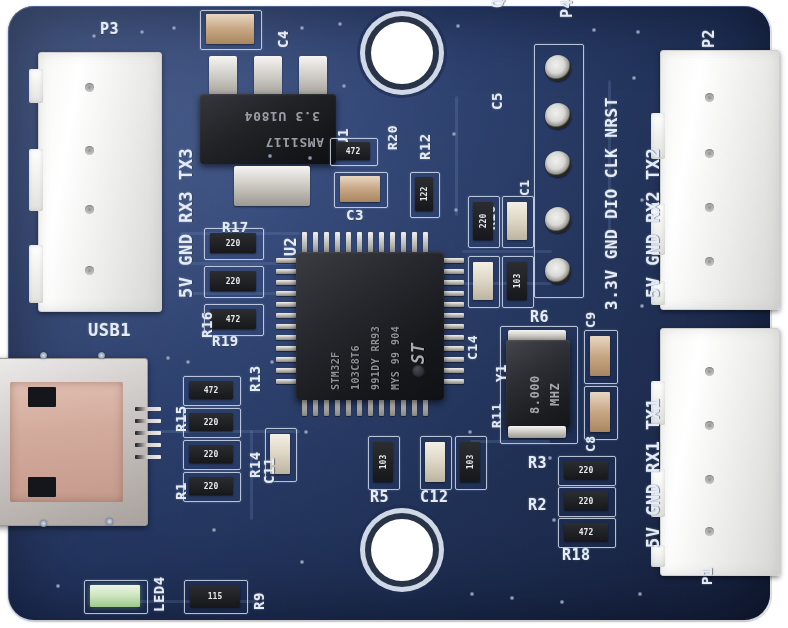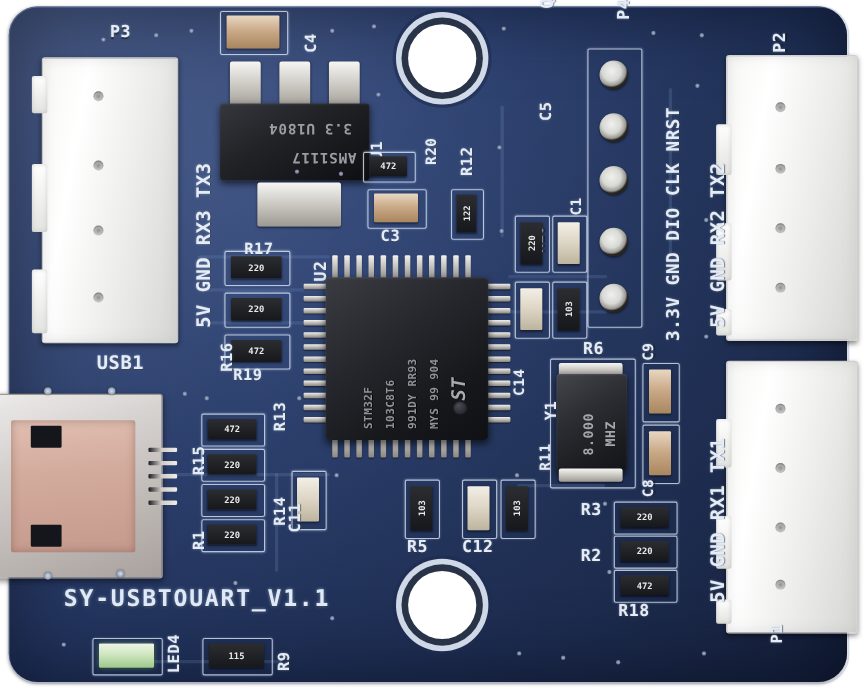--- a/index.html
+++ b/index.html
@@ -471,21 +471,20 @@
   <div class="outline" style="left:558px;top:487px;width:56px;height:28px;"></div>
   <div class="res" style="left:564px;top:492px;width:44px;height:18px;">
     <span class="v">220</span>
   </div>
   <div class="outline" style="left:558px;top:518px;width:56px;height:28px;"></div>
   <div class="res" style="left:564px;top:523px;width:44px;height:18px;">
     <span class="v">472</span>
   </div>
   <div class="silk" style="left:562px;top:548px;font-size:15px;">R18</div>
 
-  <div class="silk boardname" style="left:58px;top:534px;">SY-USBTOUART_V1.1</div>
 
   <div class="outline" style="left:84px;top:580px;width:62px;height:32px;"></div>
   <div class="led" style="left:90px;top:585px;width:50px;height:22px;"></div>
   <div class="silk r90" style="left:152px;top:612px;font-size:14px;">LED4</div>
   <div class="outline" style="left:184px;top:580px;width:62px;height:32px;"></div>
   <div class="res" style="left:190px;top:585px;width:50px;height:22px;">
     <span class="v">115</span>
   </div>
   <div class="silk r90" style="left:252px;top:610px;font-size:14px;">R9</div>
 

